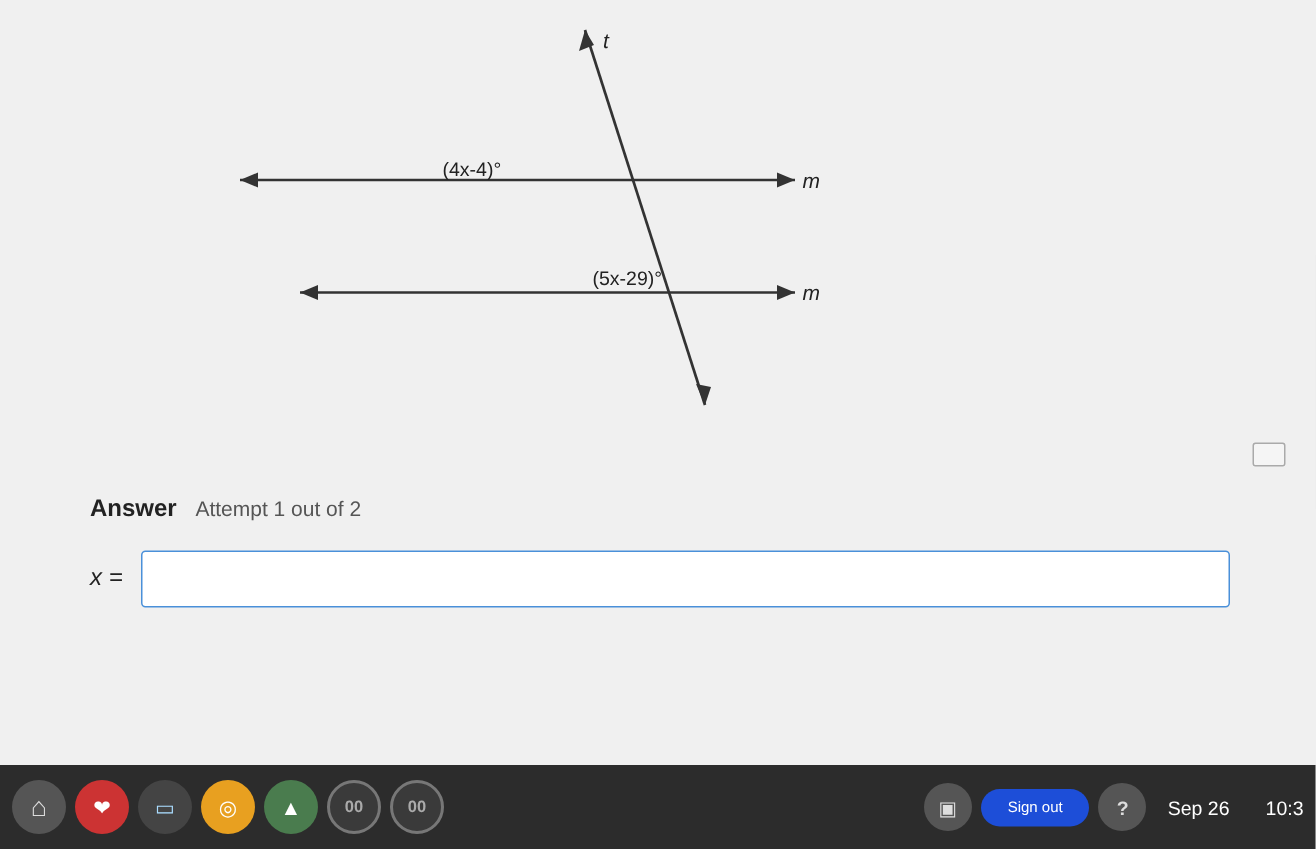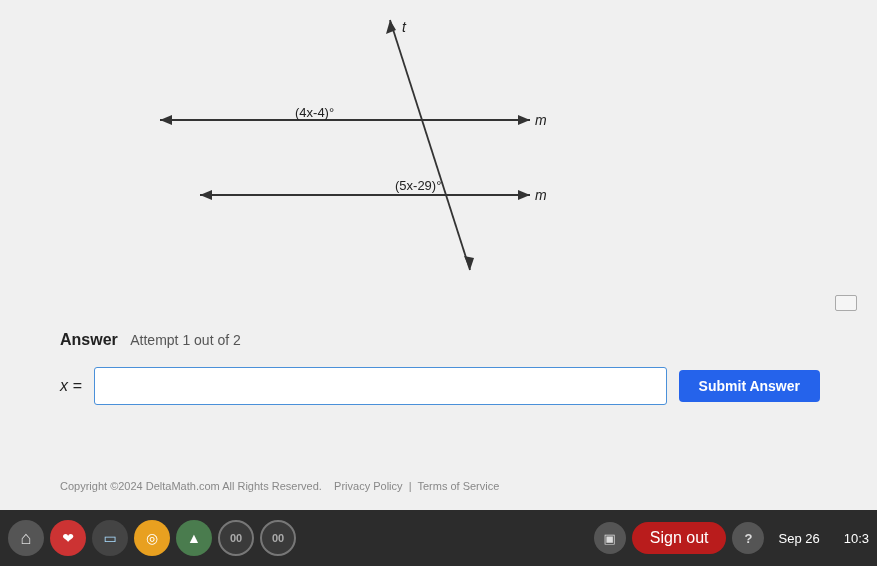--- a/index.html
+++ b/index.html
@@ -146,26 +146,26 @@
     .taskbar-icon svg, .taskbar-icon span {
       color: #fff;
       font-size: 16px;
     }
 
     .taskbar-spacer {
       flex: 1;
     }
 
     .sign-out-btn {
-      background: #b91c1c;
+      background: #1d4ed8;
       color: #fff;
       border: none;
       border-radius: 20px;
       padding: 7px 18px;
-      font-size: 16px;
+      font-size: 10px;
       font-weight: 500;
       cursor: pointer;
     }
 
     .taskbar-right {
       display: flex;
       align-items: center;
       gap: 24px;
       color: #fff;
       font-size: 13px;
@@ -242,33 +242,25 @@
   </svg>
 
   <div class="answer-section">
     <div>
       <span class="answer-label">Answer</span>
       <span class="attempt-label">Attempt 1 out of 2</span>
     </div>
     <div class="answer-input-row">
       <span class="x-equals">x =</span>
       <input class="answer-input" type="text" placeholder="" style="">
-      <button class="submit-btn">Submit Answer</button>
     </div>
   </div>
 
   <div class="icon-top-right"></div>
 
-  <div class="footer-text">
-    <span>Copyright ©2024 DeltaMath.com All Rights Reserved.</span>
-    &nbsp;&nbsp;
-    <a href="#">Privacy Policy</a>
-    &nbsp;|&nbsp;
-    <a href="#">Terms of Service</a>
-  </div>
 
 </div>
 
 <div class="taskbar">
 
   <div class="taskbar-icon circle-gray">
     <span style="color:#ddd; font-size:18px;">⌂</span>
   </div>
   <div class="taskbar-icon circle-red">
     <span style="color:#fff; font-size:14px;">❤</span>

